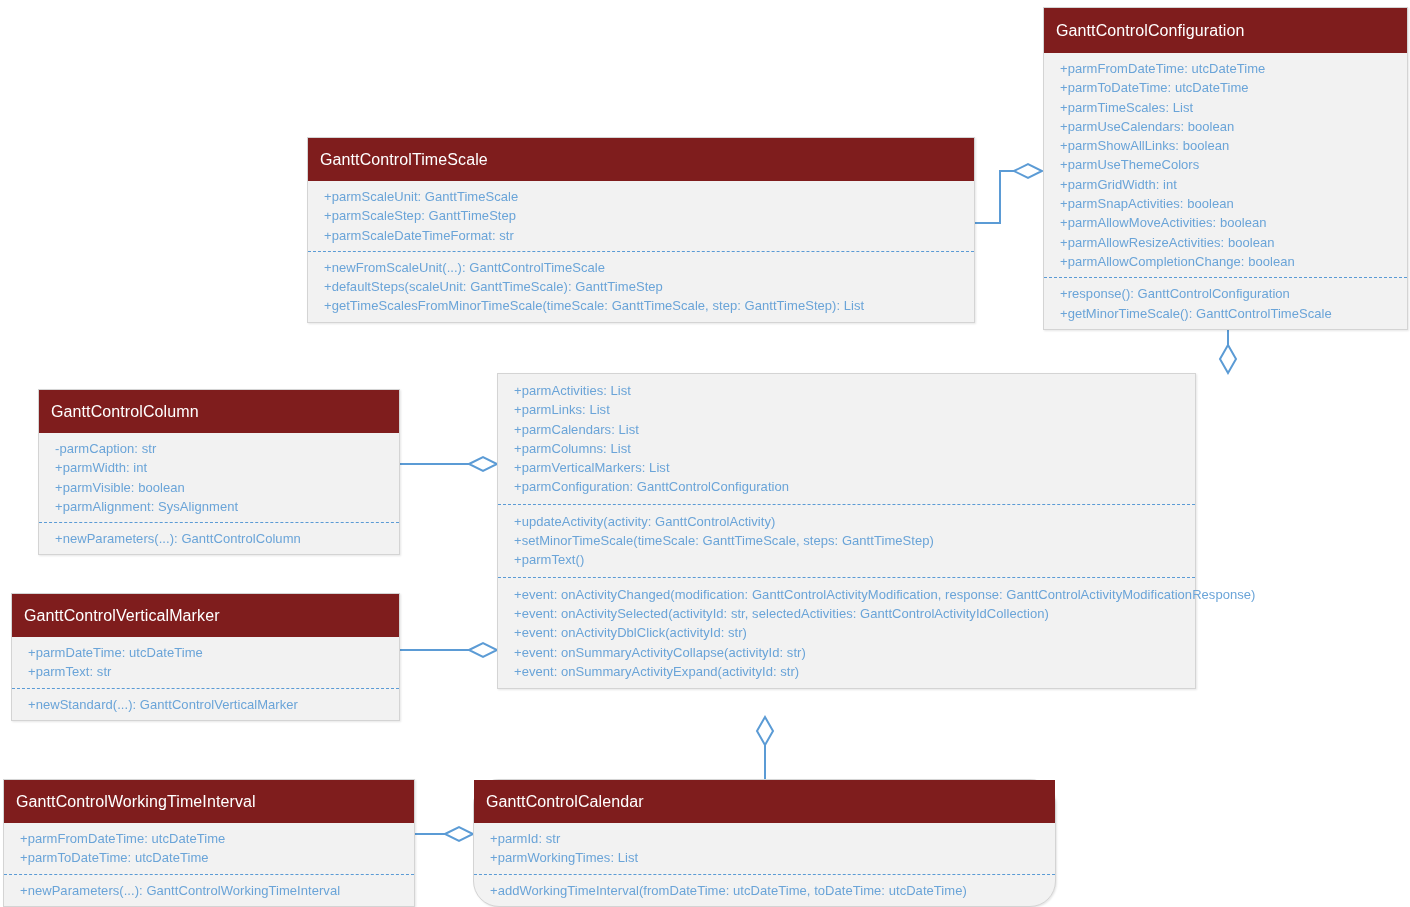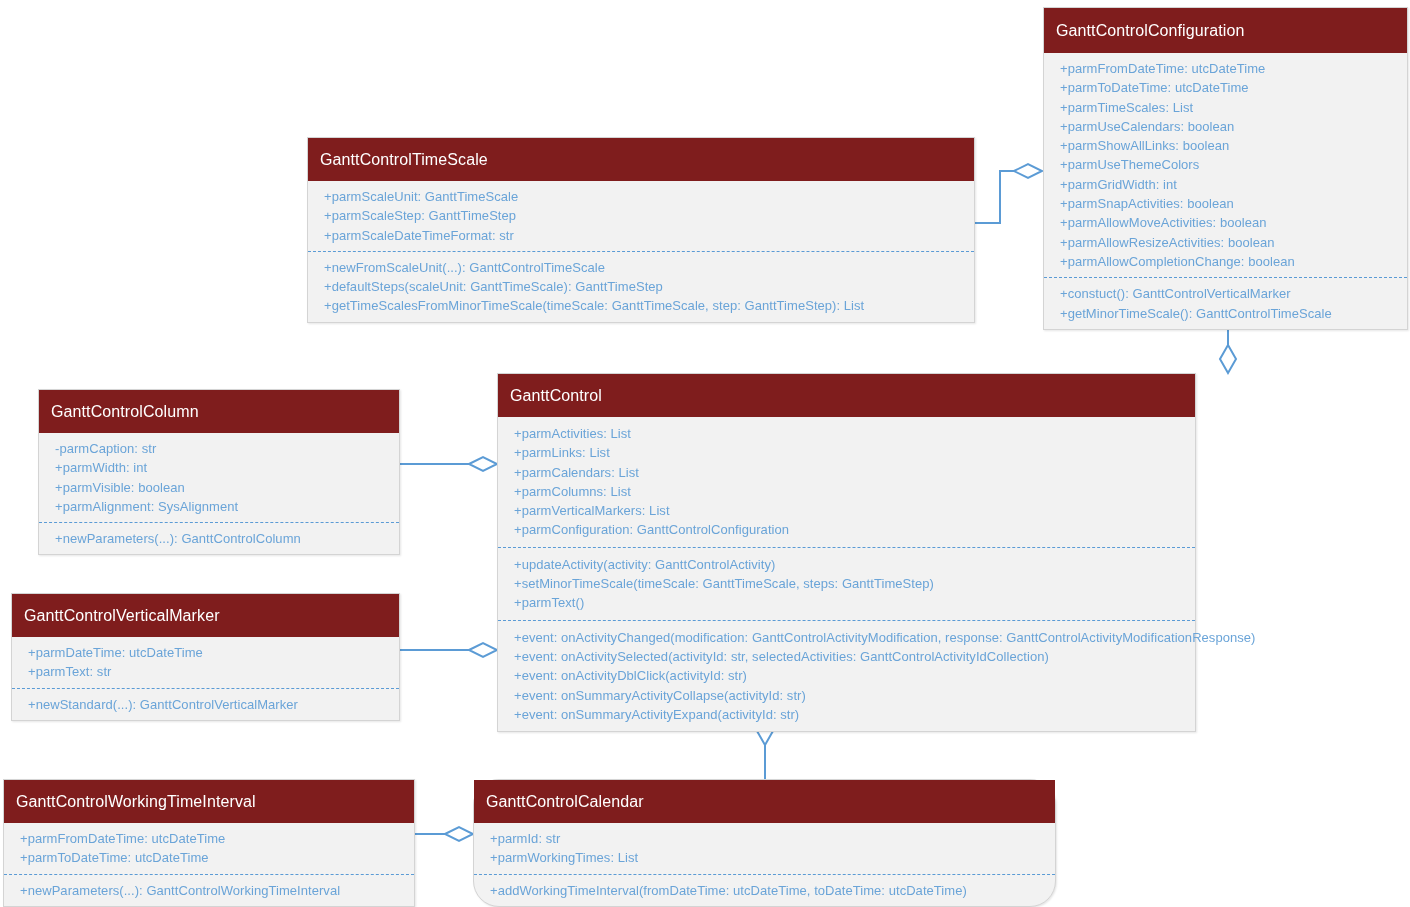--- a/index.html
+++ b/index.html
@@ -127,41 +127,40 @@
       <div class="uml-member">+parmUseCalendars: boolean</div>
       <div class="uml-member">+parmShowAllLinks: boolean</div>
       <div class="uml-member">+parmUseThemeColors</div>
       <div class="uml-member">+parmGridWidth: int</div>
       <div class="uml-member">+parmSnapActivities: boolean</div>
       <div class="uml-member">+parmAllowMoveActivities: boolean</div>
       <div class="uml-member">+parmAllowResizeActivities: boolean</div>
       <div class="uml-member">+parmAllowCompletionChange: boolean</div>
     </div>
     <div class="uml-compartment divided">
-      <div class="uml-member">+constuct(): GanttControlVerticalMarker</div>
+      <div class="uml-member">+response(): GanttControlConfiguration</div>
       <div class="uml-member">+getMinorTimeScale(): GanttControlTimeScale</div>
     </div>
   </div>
 
   <div class="uml-class" id="cls-timescale">
     <div class="uml-header">GanttControlTimeScale</div>
     <div class="uml-compartment">
       <div class="uml-member">+parmScaleUnit: GanttTimeScale</div>
       <div class="uml-member">+parmScaleStep: GanttTimeStep</div>
       <div class="uml-member">+parmScaleDateTimeFormat: str</div>
     </div>
     <div class="uml-compartment divided">
       <div class="uml-member">+newFromScaleUnit(...): GanttControlTimeScale</div>
       <div class="uml-member">+defaultSteps(scaleUnit: GanttTimeScale): GanttTimeStep</div>
       <div class="uml-member">+getTimeScalesFromMinorTimeScale(timeScale: GanttTimeScale, step: GanttTimeStep): List</div>
     </div>
   </div>
 
   <div class="uml-class" id="cls-ganttcontrol">
-    <div class="uml-header">GanttControl</div>
     <div class="uml-compartment">
       <div class="uml-member">+parmActivities: List</div>
       <div class="uml-member">+parmLinks: List</div>
       <div class="uml-member">+parmCalendars: List</div>
       <div class="uml-member">+parmColumns: List</div>
       <div class="uml-member">+parmVerticalMarkers: List</div>
       <div class="uml-member">+parmConfiguration: GanttControlConfiguration</div>
     </div>
     <div class="uml-compartment divided">
       <div class="uml-member">+updateActivity(activity: GanttControlActivity)</div>

